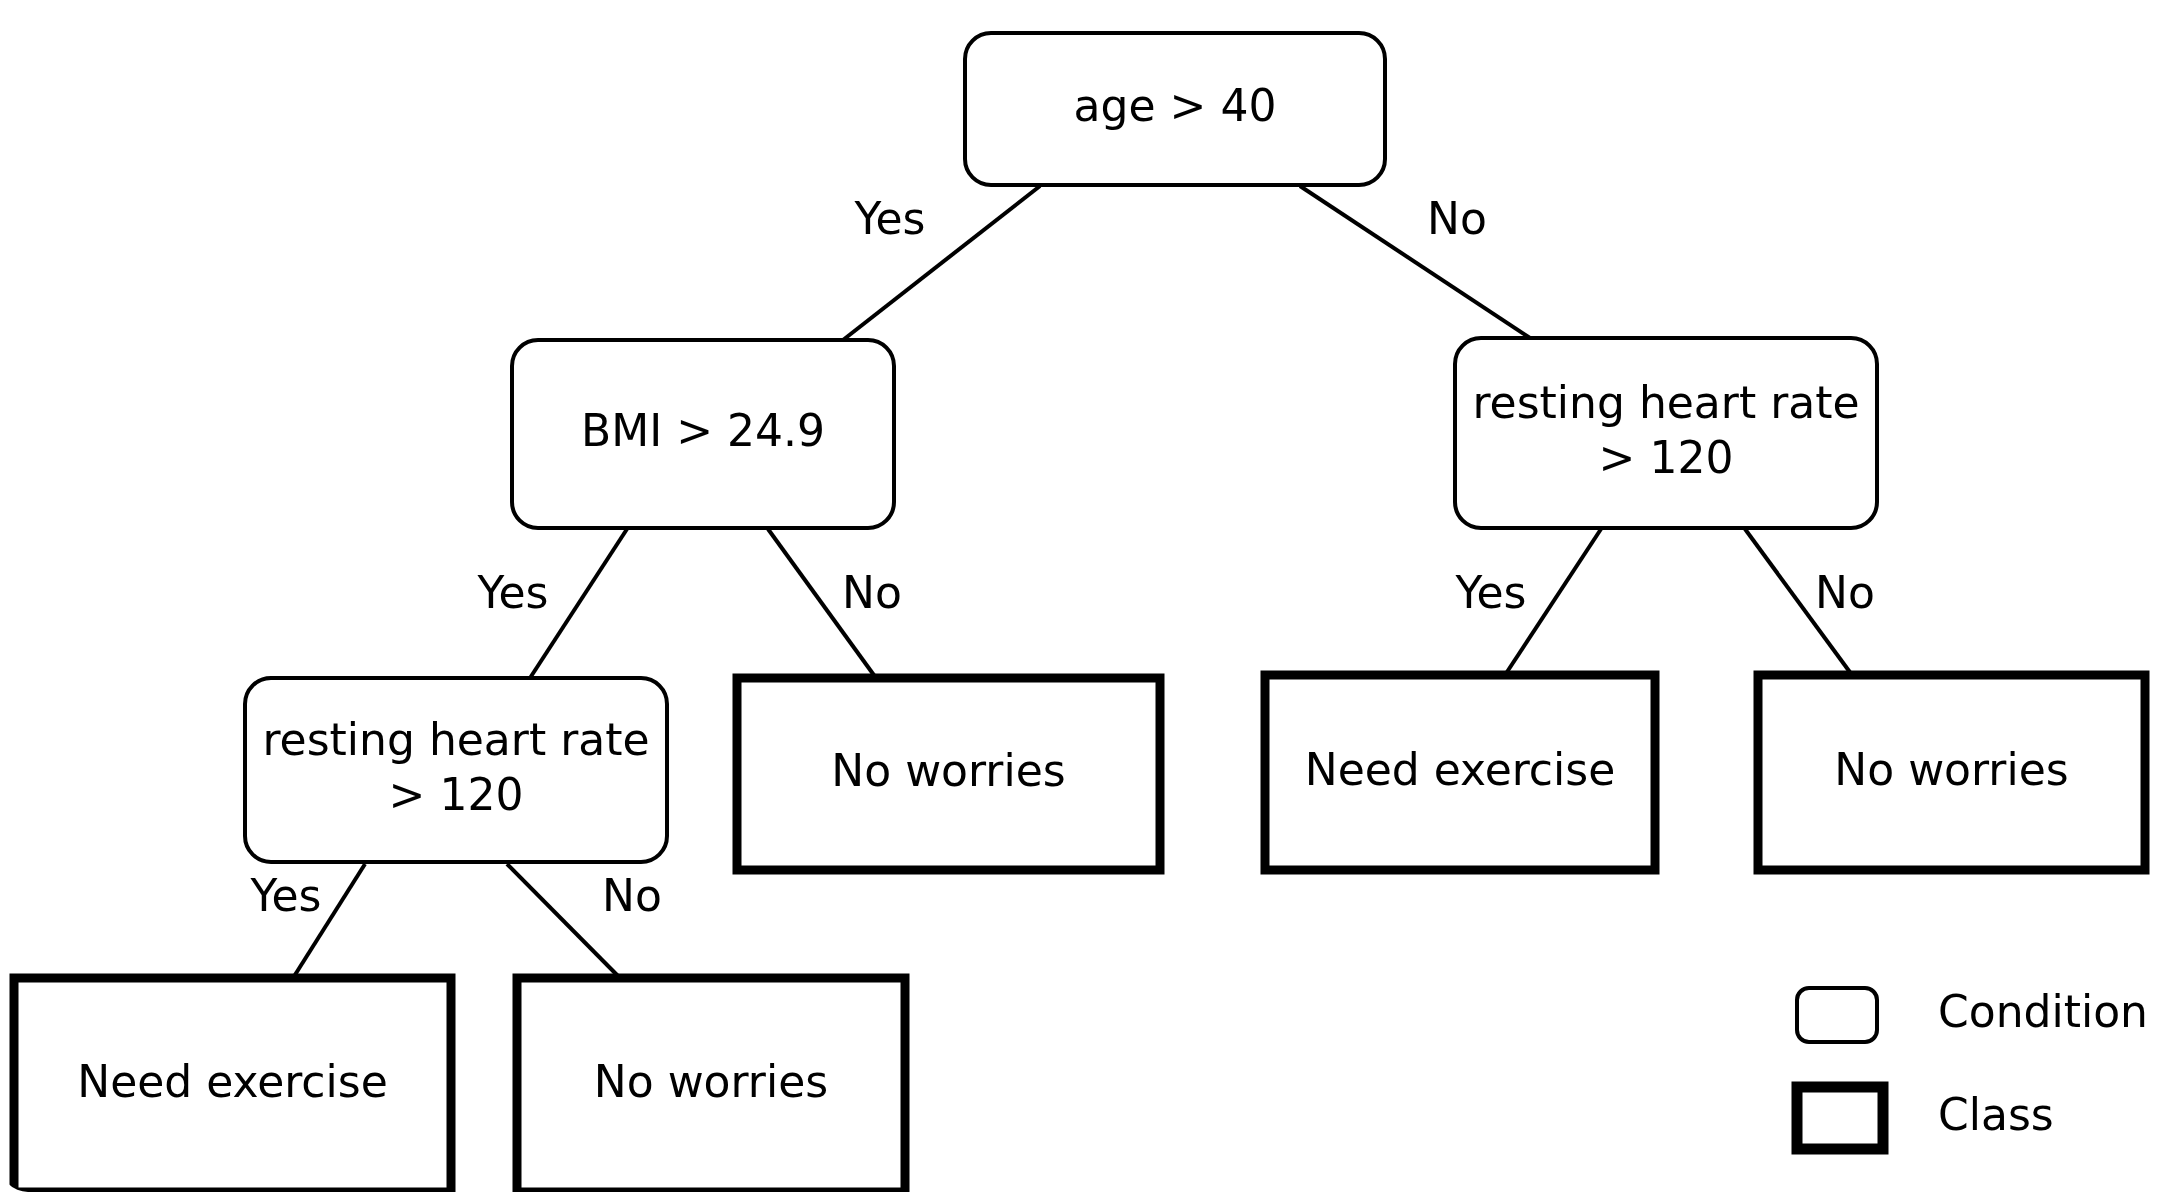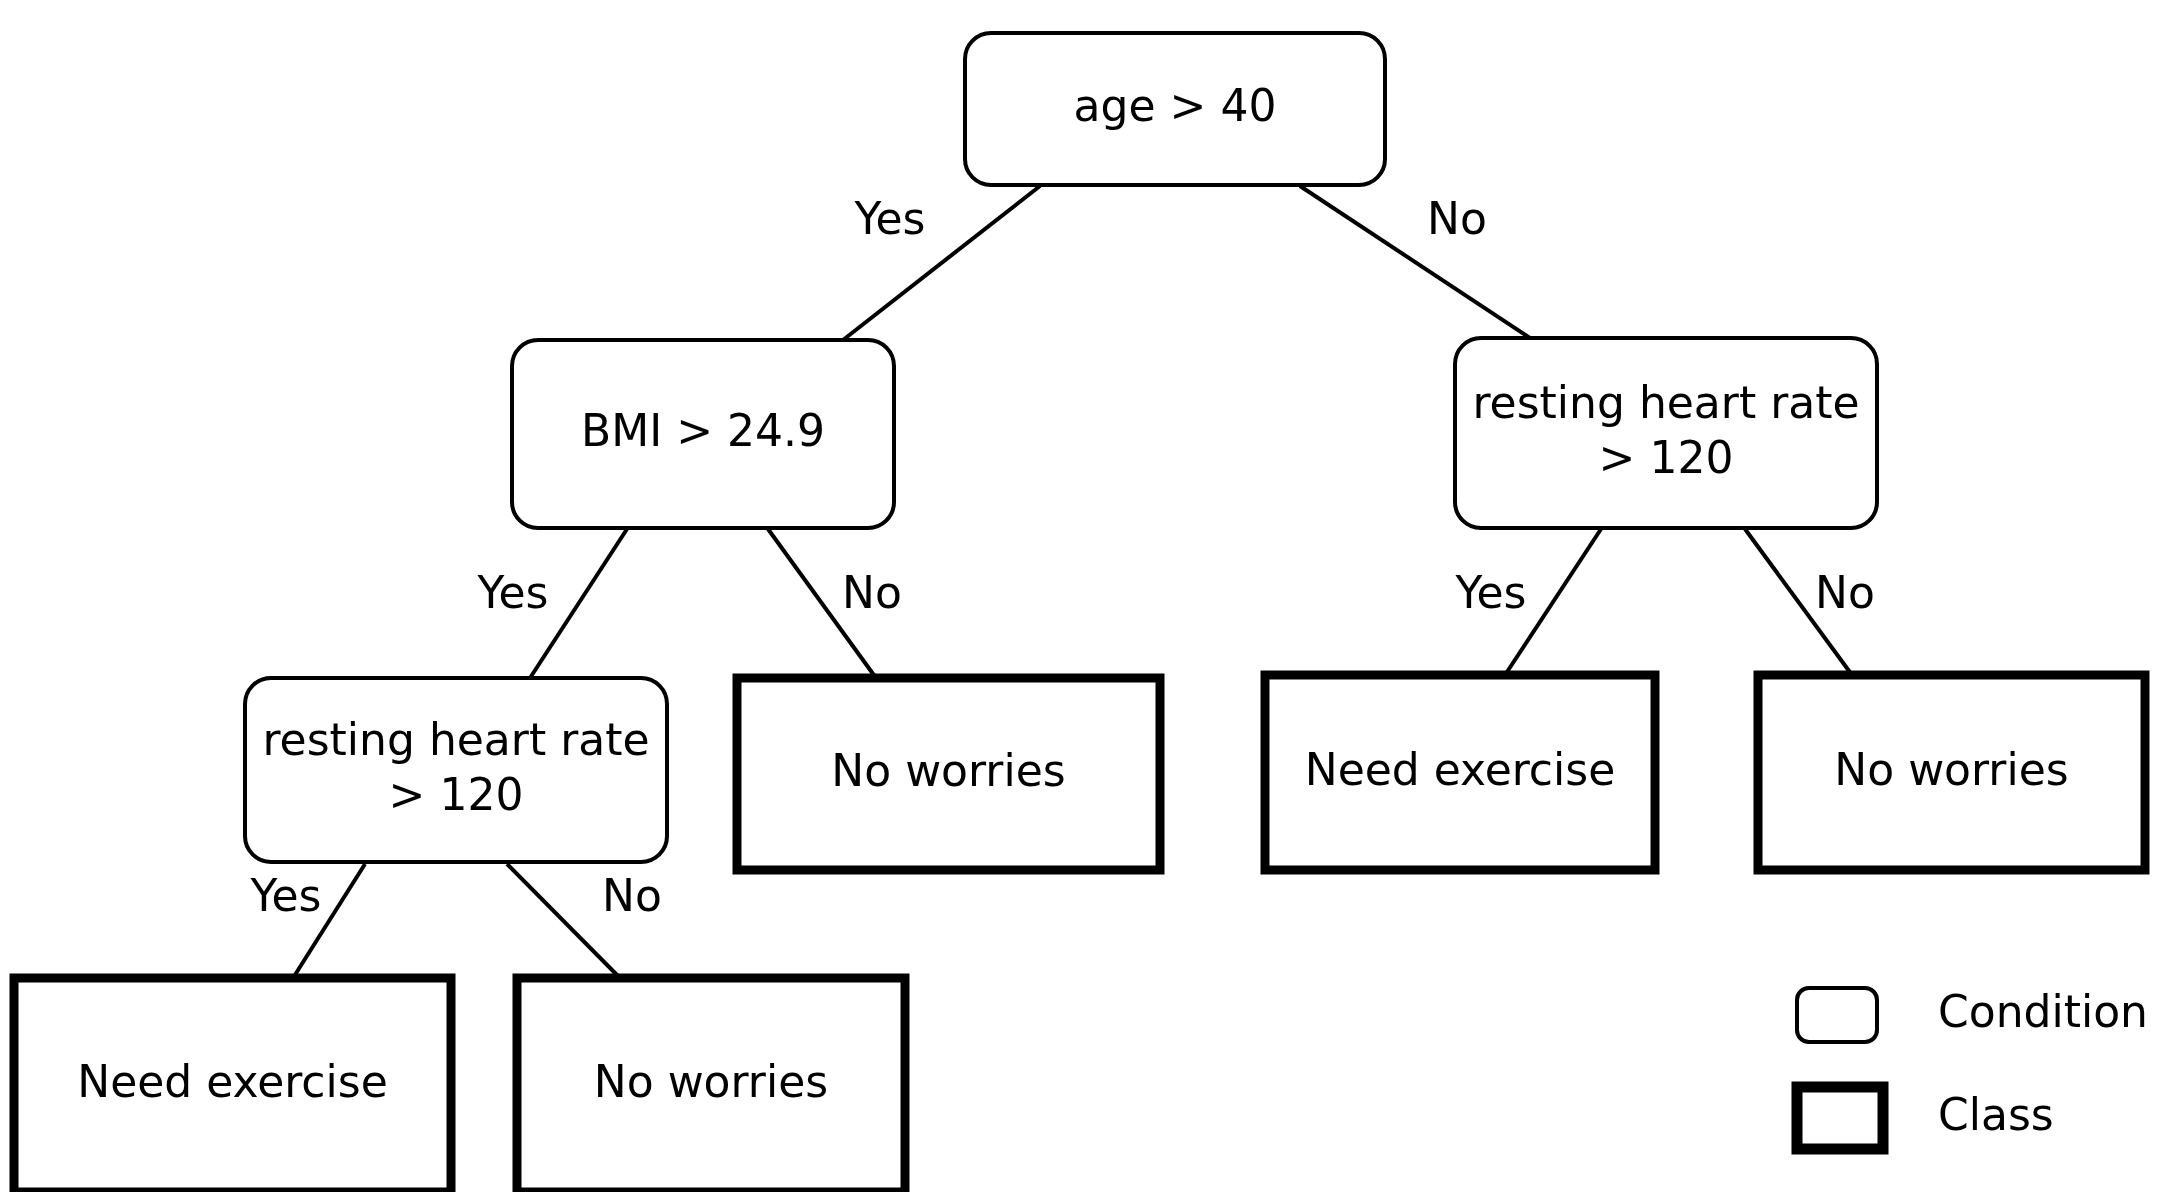--- a/index.html
+++ b/index.html
@@ -9,20 +9,21 @@
   }
   body {
     font-family: "DejaVu Sans", sans-serif;
   }
   #diagram-root {
     position: relative;
     width: 2164px;
     height: 1192px;
     background: #ffffff;
     overflow: hidden;
+    border-radius: 28px;
   }
   svg.tree-canvas {
     display: block;
     width: 2164px;
     height: 1192px;
   }
   .edge-line {
     stroke: #000000;
     stroke-width: 4;
     fill: none;

